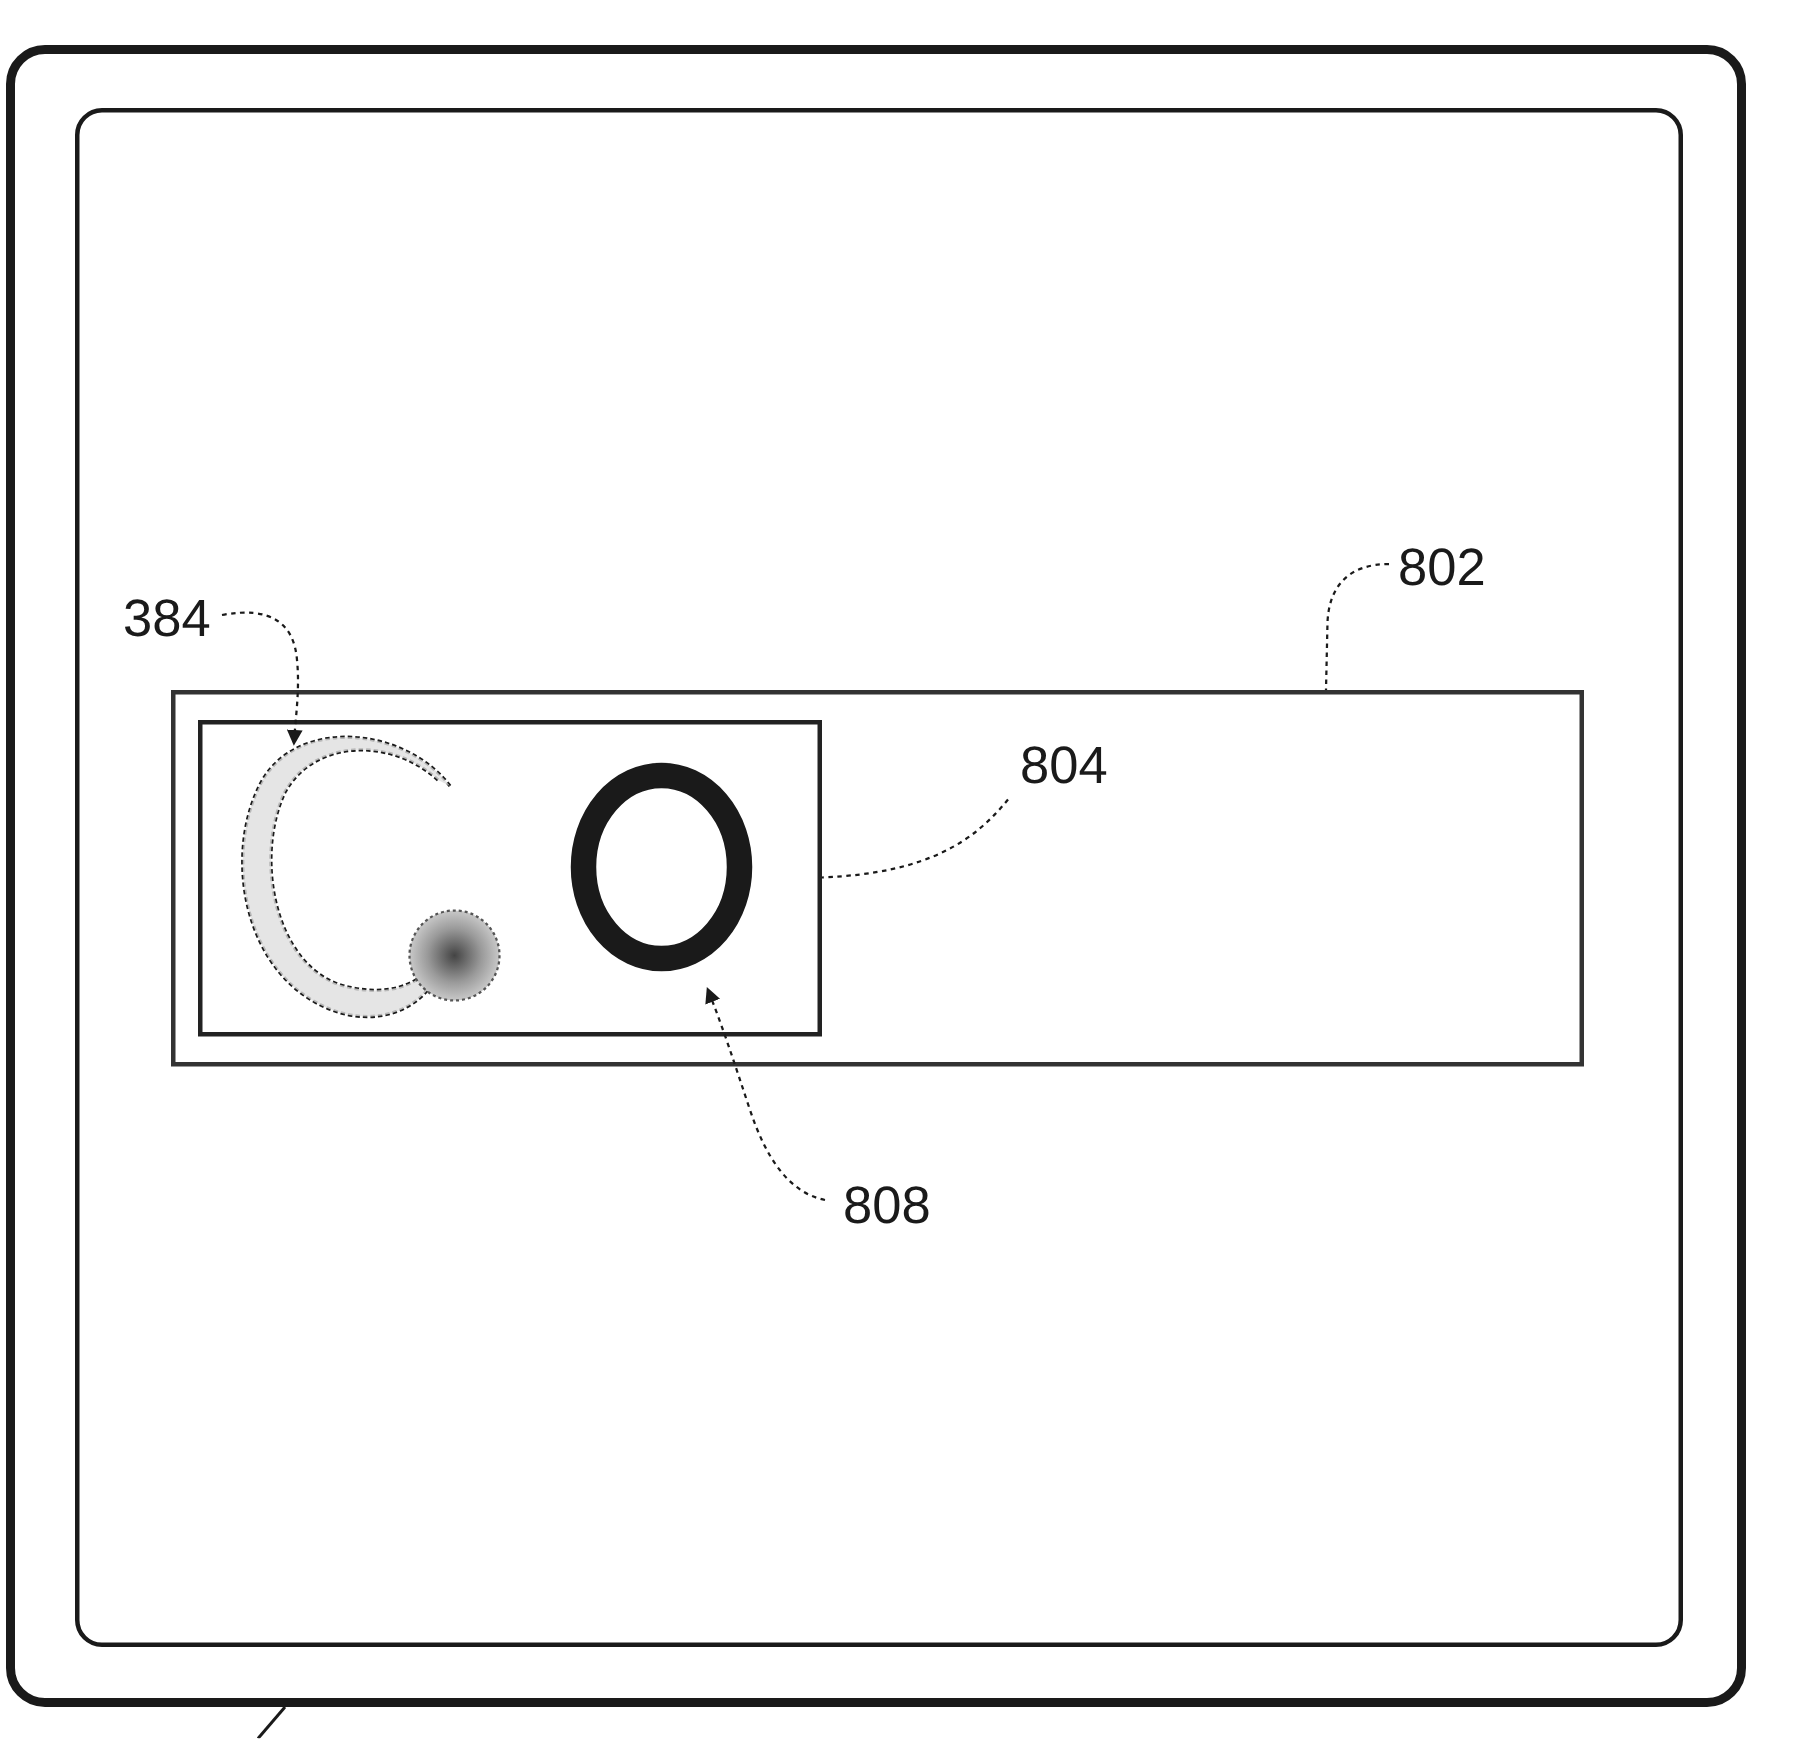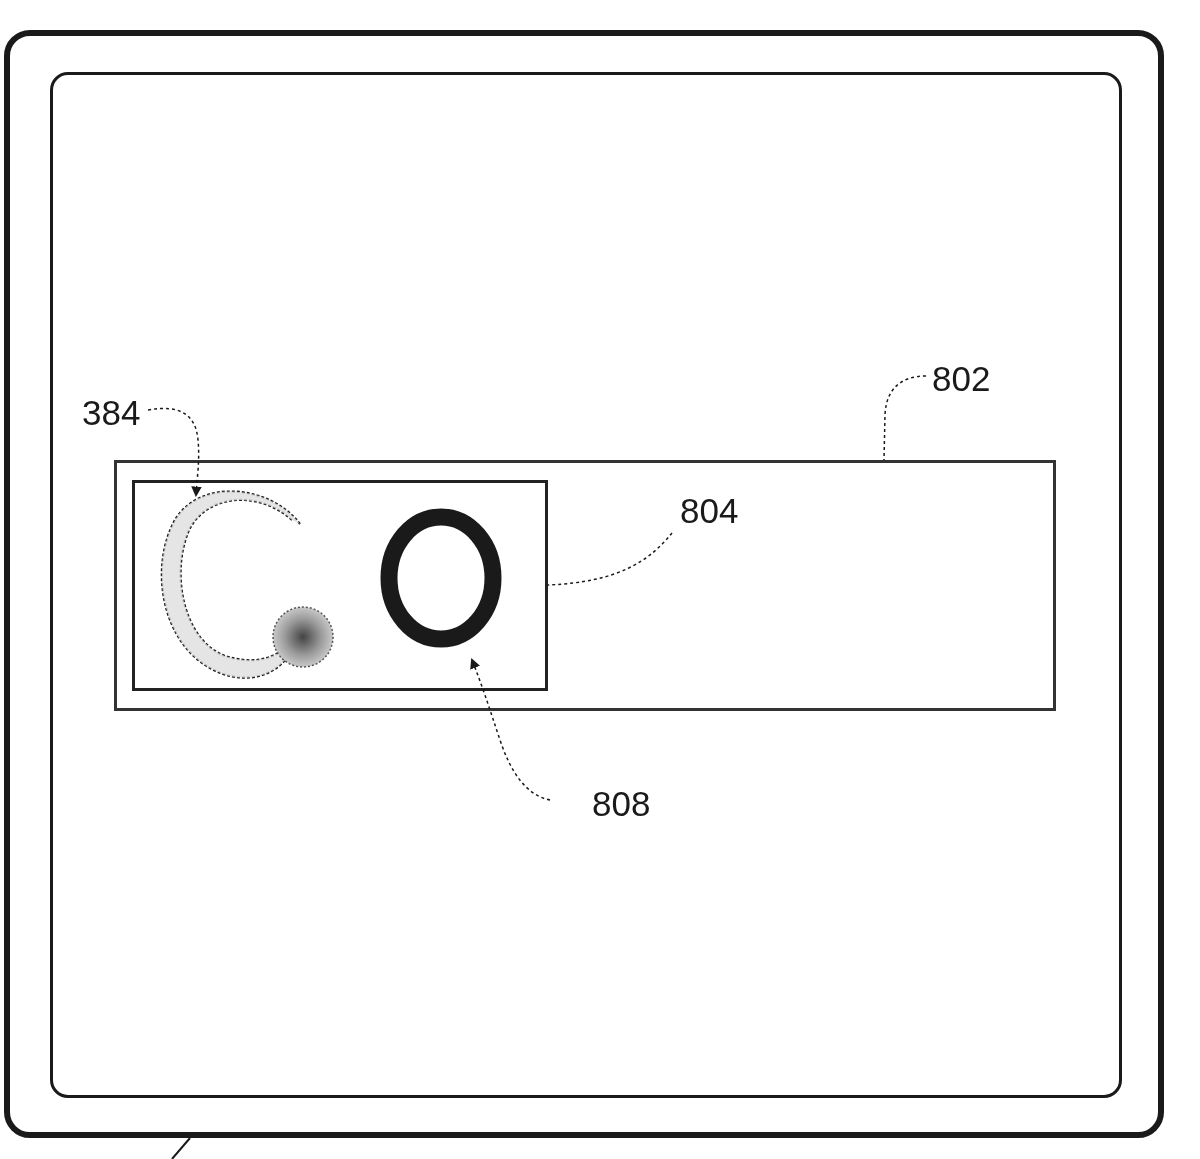--- a/index.html
+++ b/index.html
@@ -55,13 +55,13 @@
   <path d="M672,533 C650,560 620,582 548,585" fill="none" stroke="#1a1a1a" stroke-width="1.5" stroke-dasharray="3 3"></path>
 
   <path d="M550,800 C525,795 510,770 500,740 C490,710 482,685 472,660" fill="none" stroke="#1a1a1a" stroke-width="1.5" stroke-dasharray="3 3" marker-end="url(#arrowHead)"></path>
 
   <path d="M190,1138 L172,1159" fill="none" stroke="#1a1a1a" stroke-width="2"></path>
 </svg>
 
 <div class="abs ref-label" style="left:82px; top:393px;">384</div>
 <div class="abs ref-label" style="left:932px; top:359px;">802</div>
 <div class="abs ref-label" style="left:680px; top:491px;">804</div>
-<div class="abs ref-label" style="left:592px; top:784px;">808</div>
+<div class="abs ref-label" style="left:562px; top:784px;">808</div>
 
 </body></html>

